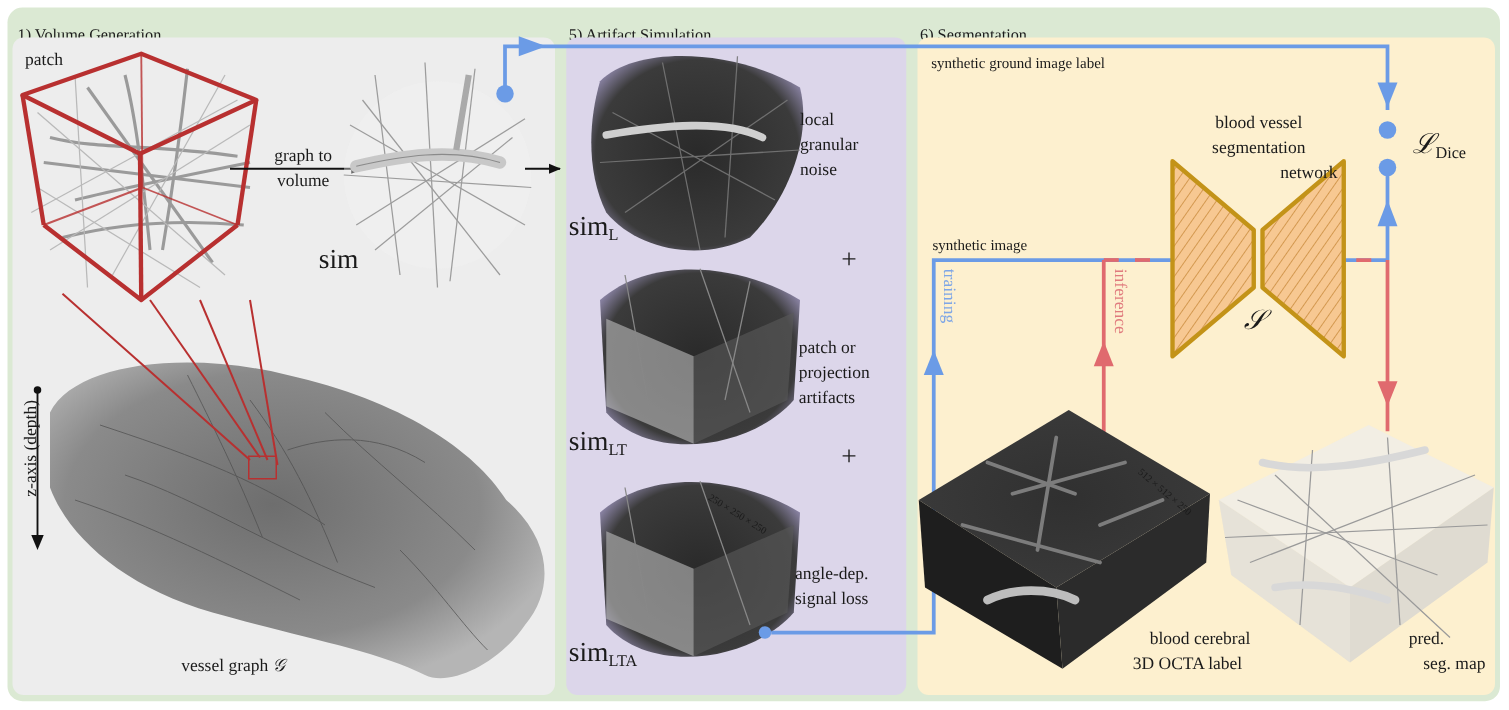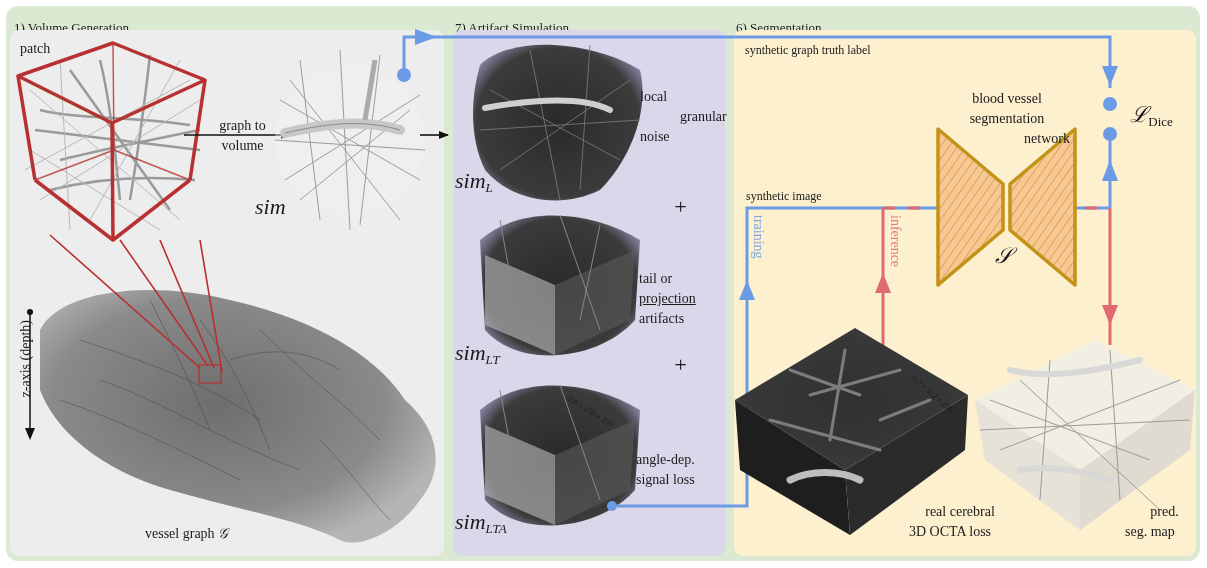--- a/index.html
+++ b/index.html
@@ -4,33 +4,33 @@
 <style>
   html,body{margin:0;padding:0;background:#ffffff;}
   body{width:1207px;height:568px;position:relative;overflow:hidden;font-family:"DejaVu Serif","Liberation Serif",serif;color:#1a1a1a;}
   .outer{position:absolute;left:6px;top:6px;width:1194px;height:555px;background:#dbe9d3;border-radius:12px;}
   .stage-title{position:absolute;top:20px;font-size:13px;color:#1a1a1a;white-space:nowrap;font-family:"Liberation Serif","DejaVu Serif",serif;}
   .panel{position:absolute;border-radius:9px;}
   .p1{left:10px;top:30px;width:434px;height:526px;background:#ededed;}
   .p2{left:453px;top:30px;width:272px;height:526px;background:#dcd6ea;}
   .p3{left:734px;top:30px;width:462px;height:526px;background:#fdf0cf;}
   .lbl{position:absolute;font-family:"Liberation Serif","DejaVu Serif",serif;font-size:14px;line-height:17px;color:#1a1a1a;white-space:nowrap;}
-  .big{font-size:22px;font-style:italic;}
+  .big{font-size:22px;}
   .sub{font-size:13px;vertical-align:-4px;}
   .tiny{font-size:8px;}
   svg.overlay{position:absolute;left:0;top:0;}
   .vlabel{position:absolute;writing-mode:vertical-rl;font-family:"Liberation Serif","DejaVu Serif",serif;font-size:14px;}
 </style>
 </head>
 <body>
 
 <div class="outer"></div>
 
 <div class="stage-title" style="left:14px;">1) Volume Generation</div>
-<div class="stage-title" style="left:455px;">7) Artifact Simulation</div>
+<div class="stage-title" style="left:455px;">5) Artifact Simulation</div>
 <div class="stage-title" style="left:736px;">6) Segmentation</div>
 
 <div class="panel p1"></div>
 <div class="panel p2"></div>
 <div class="panel p3"></div>
 
 <svg class="overlay" width="1207" height="568" viewBox="0 0 1207 568">
   <defs>
     <pattern id="hatch" patternUnits="userSpaceOnUse" width="7" height="7" patternTransform="rotate(35)">
       <rect width="7" height="7" fill="#f7c892"></rect>
@@ -231,40 +231,40 @@
 </svg>
 
 <div class="lbl" style="left:20px;top:40px;font-family:Liberation Serif, serif;">patch</div>
 <div class="lbl" style="left:210px;top:117px;text-align:center;width:65px;">graph to</div>
 <div class="lbl" style="left:210px;top:137px;text-align:center;width:65px;">volume</div>
 <div class="lbl big" style="left:255px;top:198px;">sim</div>
 <div class="vlabel" style="left:18px;top:320px;transform:rotate(180deg);">z-axis (depth)</div>
 <div class="lbl" style="left:145px;top:525px;"><span>vessel graph</span> <i>𝒢</i></div>
 
 <div class="lbl" style="left:640px;top:88px;">local</div>
-<div class="lbl" style="left:640px;top:108px;padding-left:40px;">granular</div>
+<div class="lbl" style="left:640px;top:108px;">granular</div>
 <div class="lbl" style="left:640px;top:128px;">noise</div>
 <div class="lbl big" style="left:455px;top:172px;"><span>sim</span><span class="sub">L</span></div>
 <div class="lbl big" style="left:673px;top:198px;">+</div>
-<div class="lbl" style="left:639px;top:270px;">tail or</div>
-<div class="lbl" style="left:639px;top:290px;text-decoration:underline;">projection</div>
+<div class="lbl" style="left:639px;top:270px;">patch or</div>
+<div class="lbl" style="left:639px;top:290px;">projection</div>
 <div class="lbl" style="left:639px;top:310px;">artifacts</div>
 <div class="lbl big" style="left:455px;top:344px;"><span>sim</span><span class="sub">LT</span></div>
 <div class="lbl big" style="left:673px;top:356px;">+</div>
 <div class="lbl tiny" style="left:572px;top:390px;transform:rotate(32deg);transform-origin:left top;">250 × 250 × 250</div>
 <div class="lbl" style="left:636px;top:451px;">angle-dep.</div>
 <div class="lbl" style="left:636px;top:471px;">signal loss</div>
 <div class="lbl big" style="left:455px;top:513px;"><span>sim</span><span class="sub">LTA</span></div>
 
-<div class="lbl" style="left:745px;top:42px;font-size:12px;">synthetic graph truth label</div>
+<div class="lbl" style="left:745px;top:42px;font-size:12px;">synthetic ground image label</div>
 <div class="lbl" style="left:746px;top:188px;font-size:12px;">synthetic image</div>
 <div class="vlabel" style="left:750px;top:215px;color:#7ea6e6;">training</div>
 <div class="vlabel" style="left:887px;top:215px;color:#e07b7e;">inference</div>
 <div class="lbl" style="left:944px;top:90px;width:126px;text-align:center;">blood vessel</div>
 <div class="lbl" style="left:944px;top:110px;width:126px;text-align:center;">segmentation</div>
 <div class="lbl" style="left:944px;top:130px;width:126px;text-align:right;">network</div>
 <div class="lbl big" style="left:995px;top:247px;font-style:italic;">𝒮</div>
 <div class="lbl big" style="left:1130px;top:106px;font-style:italic;"><span>ℒ</span><span class="sub" style="font-style:normal;">Dice</span></div>
 <div class="lbl tiny" style="left:917px;top:370px;transform:rotate(40deg);transform-origin:left top;">512 × 512 × 250</div>
-<div class="lbl" style="left:900px;top:503px;width:120px;text-align:center;">real cerebral</div>
-<div class="lbl" style="left:880px;top:523px;width:140px;text-align:center;">3D OCTA loss</div>
-<div class="lbl" style="left:1127px;top:503px;width:75px;text-align:center;">pred.</div>
-<div class="lbl" style="left:1125px;top:523px;width:77px;text-align:left;">seg. map</div>
+<div class="lbl" style="left:900px;top:503px;width:120px;text-align:center;">blood cerebral</div>
+<div class="lbl" style="left:880px;top:523px;width:140px;text-align:center;">3D OCTA label</div>
+<div class="lbl" style="left:1127px;top:503px;width:75px;">pred.</div>
+<div class="lbl" style="left:1125px;top:523px;width:77px;text-align:center;">seg. map</div>
 
 </body></html>

